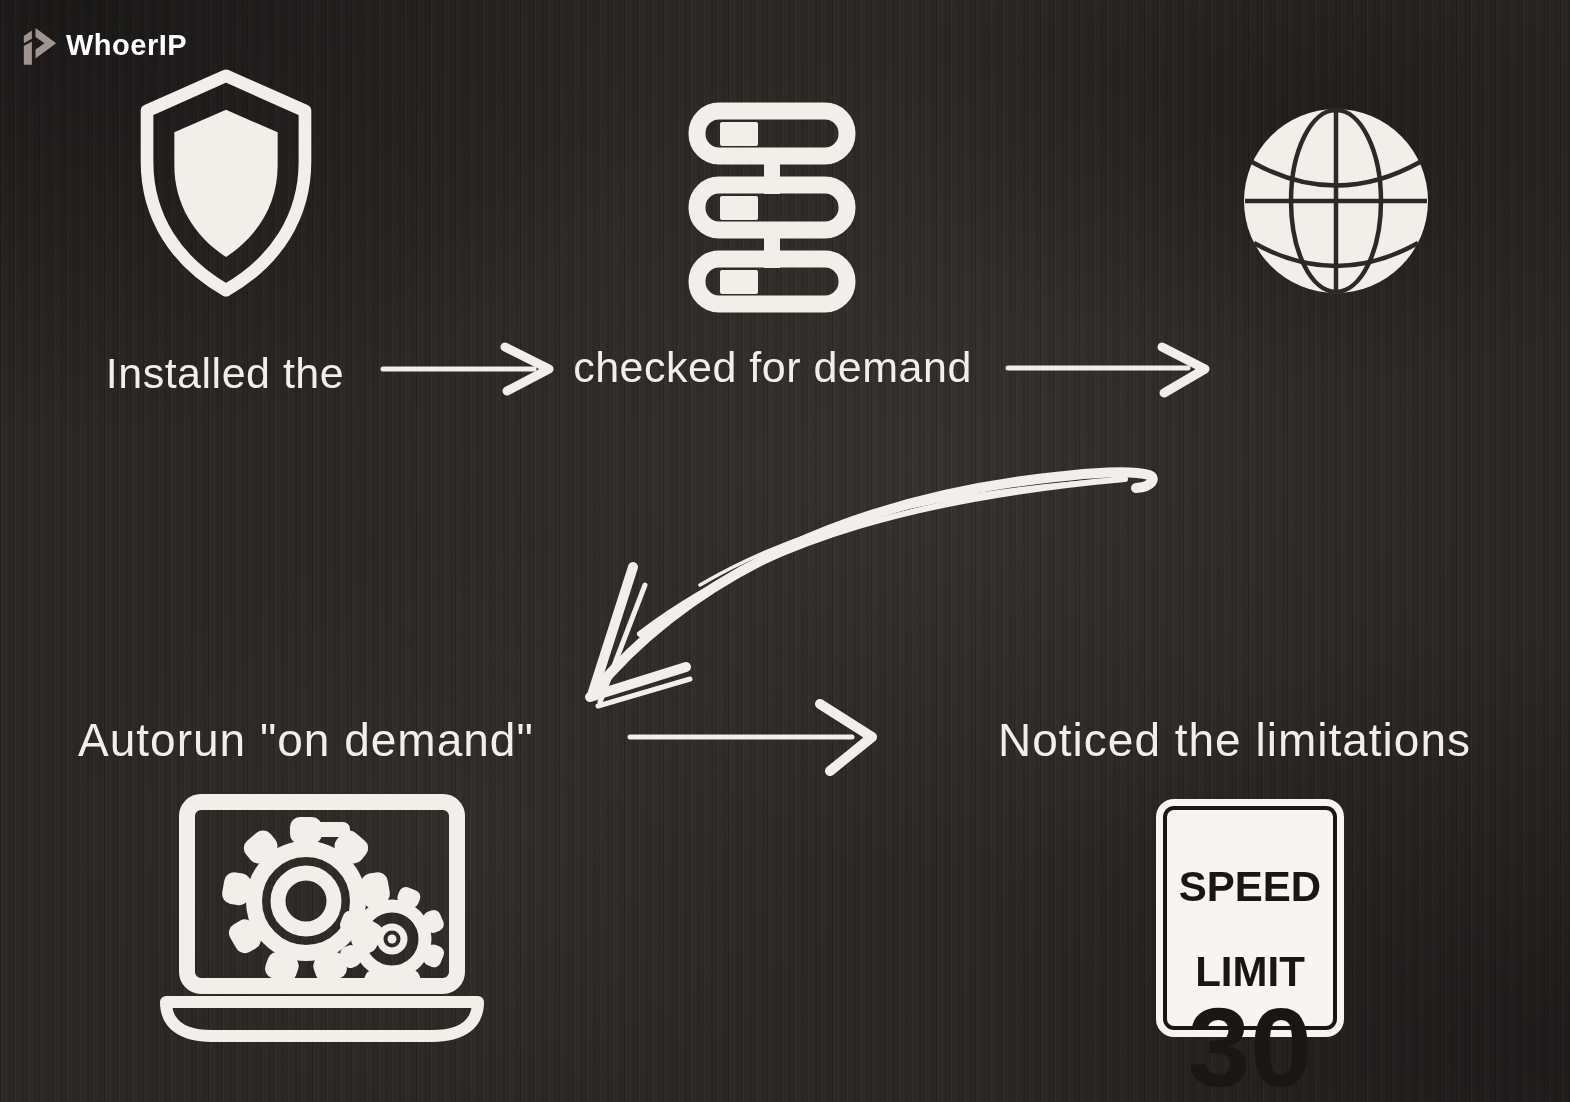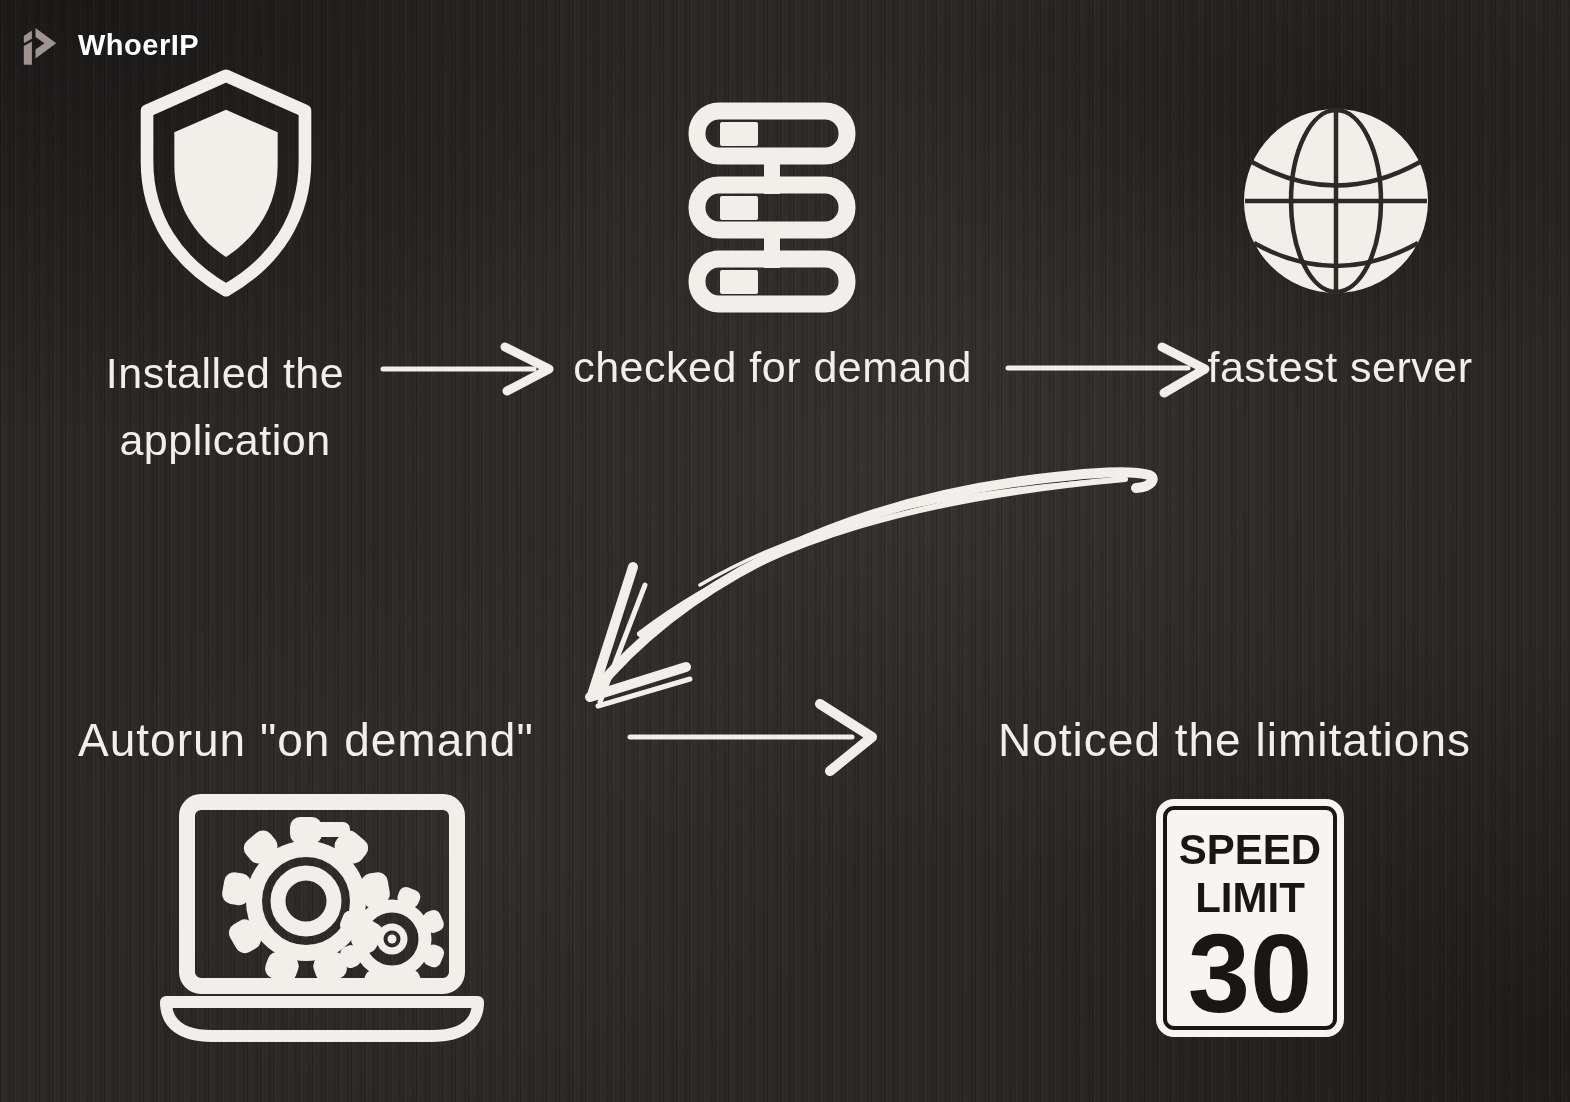--- a/index.html
+++ b/index.html
@@ -19,37 +19,37 @@
       radial-gradient(ellipse 800px 500px at 85% 10%, rgba(0,0,0,0.22), rgba(0,0,0,0) 55%);
   }
   .abs{position:absolute;}
   .label{
     position:absolute;color:#f2efeb;text-align:center;white-space:nowrap;
     letter-spacing:0.5px;
   }
   .label.two{font-size:43px;line-height:67px;}
   .label.one{font-size:46px;line-height:60px;letter-spacing:1px;}
   .label span{display:block;}
-  .logo{position:absolute;left:22px;top:24px;display:flex;align-items:center;gap:20px;}
+  .logo{position:absolute;left:22px;top:24px;display:flex;align-items:center;gap:8px;}
   .logo-text{color:#ffffff;font-size:29px;font-weight:bold;letter-spacing:0.5px;}
   .ink-stroke{stroke:#f2efeb;fill:none;}
   .ink-fill{fill:#f2efeb;}
   .sign{
     position:absolute;left:1156px;top:799px;width:188px;height:238px;
     background:#f7f5f2;border-radius:18px;
   }
   .sign-inner{
     position:absolute;left:7px;top:7px;right:7px;bottom:7px;
     border:4px solid #191715;border-radius:11px;
     display:flex;flex-direction:column;align-items:center;
     padding-top:16px;box-sizing:border-box;
   }
   .sign-word{
     color:#191715;font-weight:bold;font-size:42px;line-height:48px;
-    letter-spacing:0px;font-family:"Liberation Sans",sans-serif;
+    letter-spacing:0px;font-family:"Liberation Sans",sans-serif;margin-top:37px;
   }
   .sign-number{
     color:#191715;font-weight:bold;font-size:112px;line-height:104px;
     margin-top:0px;font-family:"Liberation Sans",sans-serif;
   }
 </style>
 </head>
 <body>
 
 <div class="canvas">
@@ -85,27 +85,25 @@
       <line x1="96" y1="5" x2="96" y2="187"></line>
       <line x1="5" y1="96" x2="187" y2="96"></line>
       <ellipse cx="96" cy="96" rx="45" ry="91"></ellipse>
       <path d="M12 57 Q96 104 180 57"></path>
       <path d="M14 138 Q96 184 178 138"></path>
     </g>
   </svg>
 
   <div class="label two" style="left:30px;top:340px;width:390px;">
     <span>Installed the</span>
-    <span>application</span>
   </div>
   <div class="label two" style="left:535px;top:334px;width:475px;">
     <span>checked for demand</span>
   </div>
   <div class="label two" style="left:1130px;top:334px;width:420px;">
-    <span>fastest server</span>
   </div>
 
   <div class="label one" style="left:78px;top:710px;text-align:left;">
     <span>Autorun "on demand"</span>
   </div>
   <div class="label one" style="left:998px;top:710px;text-align:center;">
     <span>Noticed the limitations</span>
   </div>
 
   <svg class="abs" style="left:0;top:0;" width="1570" height="1102" viewBox="0 0 1570 1102">

